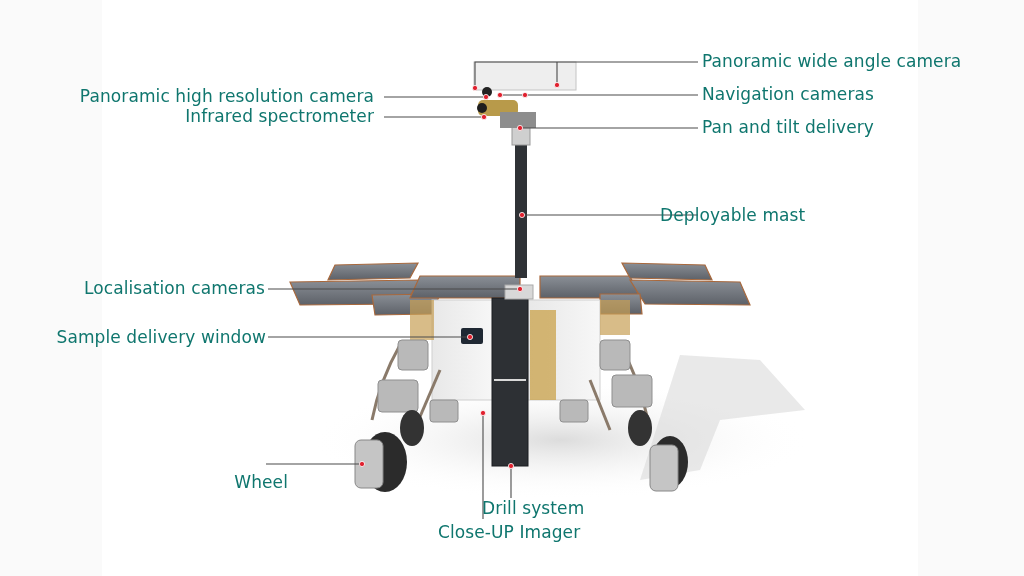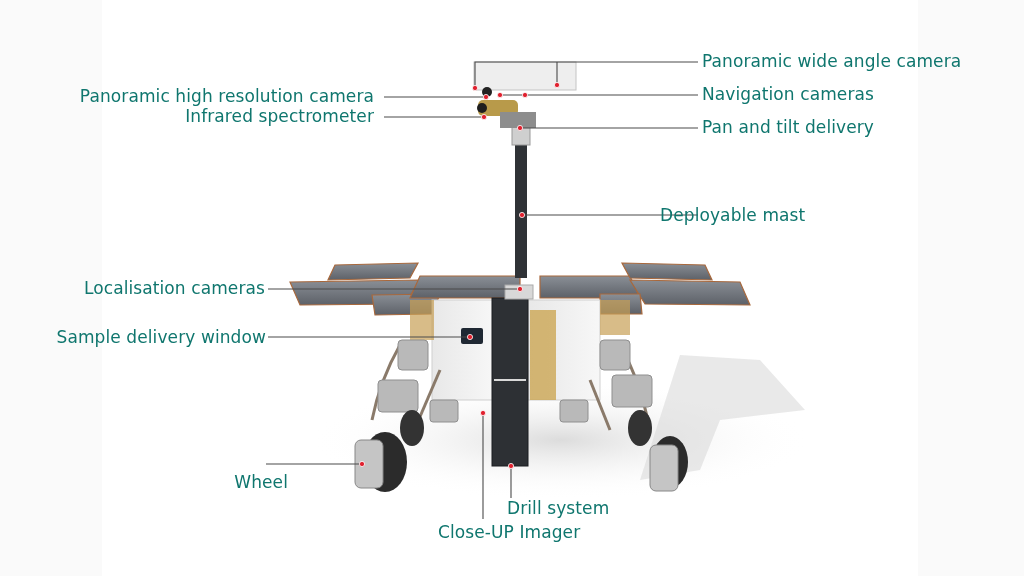--- a/index.html
+++ b/index.html
@@ -132,14 +132,14 @@
 <div class="label" style="left:702px; top:86px;">Navigation cameras</div>
 <div class="label" style="left:702px; top:119px;">Pan and tilt delivery</div>
 <div class="label" style="left:660px; top:207px;">Deployable mast</div>
 
 <div class="label right-al" style="right:650px; top:88px;">Panoramic high resolution camera</div>
 <div class="label right-al" style="right:650px; top:108px;margin-left:44px;">Infrared spectrometer</div>
 <div class="label right-al" style="right:759px; top:280px;">Localisation cameras</div>
 <div class="label right-al" style="right:758px; top:329px;margin-left:22px;">Sample delivery window</div>
 <div class="label right-al" style="right:736px; top:456px;margin-top:18px;">Wheel</div>
 
-<div class="label" style="left:507px; top:500px;">Drill system</div>
+<div class="label" style="left:482px; top:500px;">Drill system</div>
 <div class="label" style="left:438px; top:524px;">Close-UP Imager</div>
 
 </body></html>

